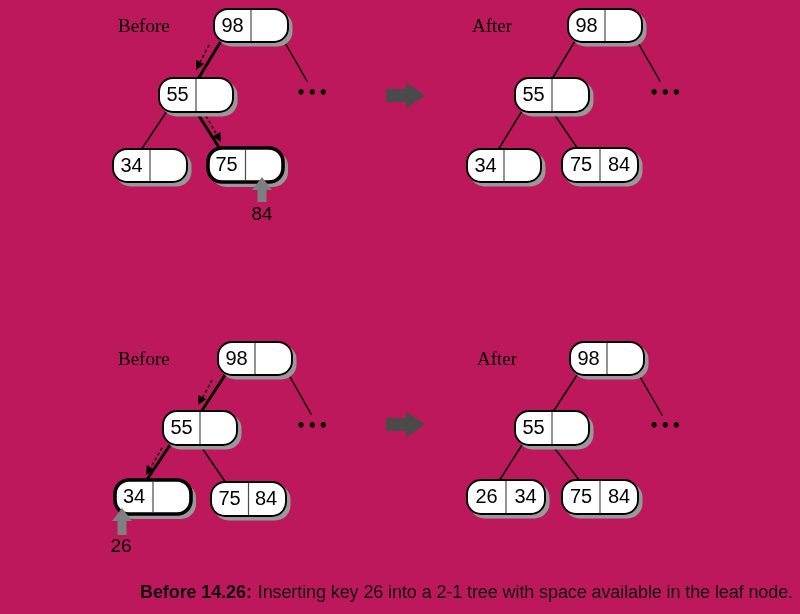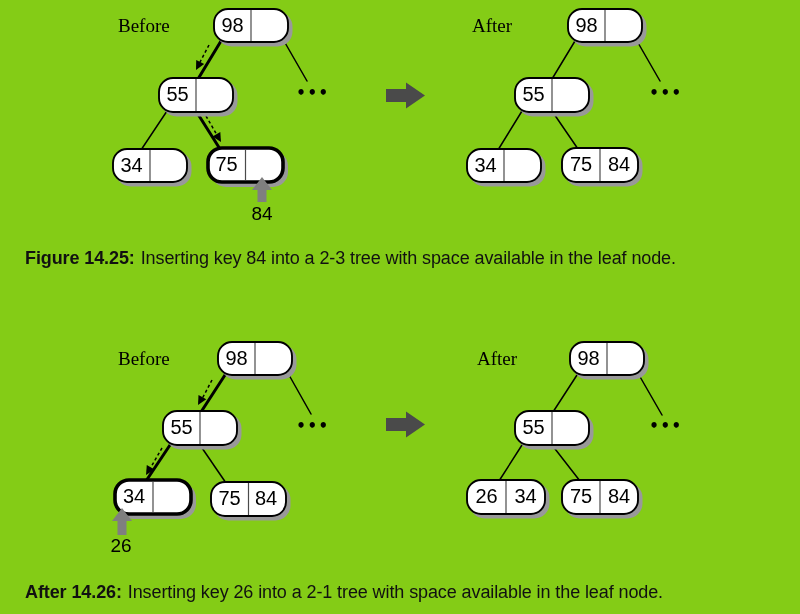--- a/index.html
+++ b/index.html
@@ -1,17 +1,17 @@
 <!DOCTYPE html>
 <html><head>
 <meta charset="utf-8">
 <style>
   html,body{margin:0;padding:0;background:#fff;}
-  .page{position:relative;width:800px;height:614px;background:#84cc16;overflow:hidden;
-        font-family:"Liberation Sans",sans-serif;}
+  .page{position:relative;width:800px;height:614px;background:#be185d;overflow:hidden;
+        font-family:"Liberation Sans",sans-serif;text-align:right;}
   .fig-svg{position:absolute;left:0;}
   
   .edge{stroke:#000;stroke-width:1.5;fill:none;stroke-linecap:round;}
   .edge.bold{stroke-width:3;}
   .dashed{stroke:#000;stroke-width:1.5;stroke-dasharray:3 2.6;fill:none;}
   .ahead{fill:#000;}
   
   .nsh{fill:#999;stroke:#999;stroke-width:2;}
   .nbox{fill:#fff;stroke:#000;stroke-width:1.9;}
   .nbox.boldn{stroke-width:3.6;}
@@ -122,23 +122,20 @@
       <g>
         <rect class="nsh" x="565.5" y="151.5" width="76" height="34" rx="14"></rect>
         <rect class="nbox" x="562" y="148" width="76" height="34" rx="14"></rect>
         <line class="ndiv" x1="600" y1="149" x2="600" y2="181"></line>
         <text class="nkey" x="581" y="171">75</text>
         <text class="nkey" x="619" y="171">84</text>
       </g>
     </g>
   </svg>
 
-  <div class="caption" style="top:247px">
-    <span class="cap-label">Figure 14.25:</span><span>Inserting key 84 into a 2-3 tree with space available in the leaf node.</span>
-  </div>
 
   <svg class="fig-svg" style="top:330px" width="800" height="250" viewBox="0 0 800 250">
 
     <g>
       <text class="plabel" x="118" y="35">Before</text>
 
       <line class="edge bold" x1="225" y1="45" x2="201" y2="82"></line>
       <line class="edge" x1="289" y1="45" x2="311" y2="84"></line>
       <line class="edge bold" x1="170" y1="115" x2="146" y2="151"></line>
       <line class="edge" x1="200" y1="115" x2="226" y2="153"></line>
@@ -224,16 +221,16 @@
         <rect class="nsh" x="565.5" y="153.5" width="76" height="34" rx="14"></rect>
         <rect class="nbox" x="562" y="150" width="76" height="34" rx="14"></rect>
         <line class="ndiv" x1="600" y1="151" x2="600" y2="183"></line>
         <text class="nkey" x="581" y="173">75</text>
         <text class="nkey" x="619" y="173">84</text>
       </g>
     </g>
   </svg>
 
   <div class="caption" style="top:581px">
-    <span class="cap-label">After 14.26:</span><span>Inserting key 26 into a 2-1 tree with space available in the leaf node.</span>
+    <span class="cap-label">Before 14.26:</span><span>Inserting key 26 into a 2-1 tree with space available in the leaf node.</span>
   </div>
 
 </div>
 
 </body></html>

